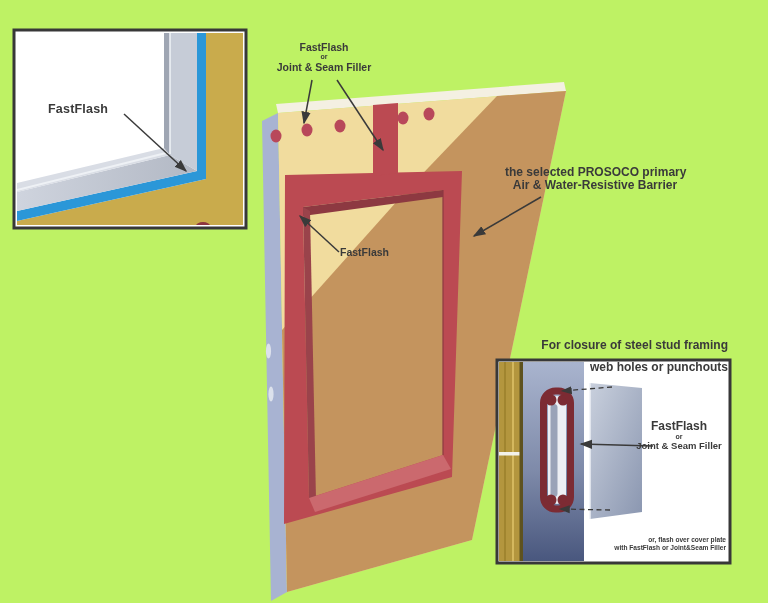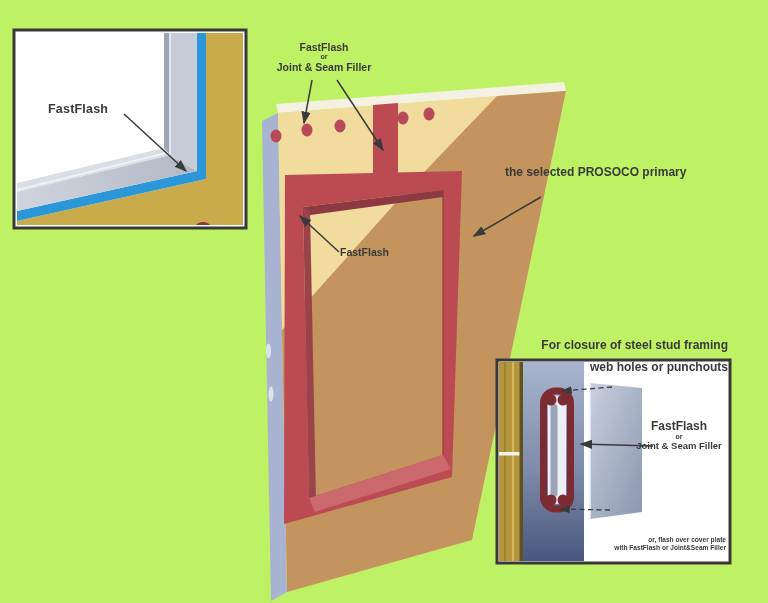--- a/index.html
+++ b/index.html
@@ -167,20 +167,21 @@
   <div class="lbl ctr" style="left:274px;top:42px;width:100px;">
     <div class="f11">FastFlash</div>
     <div class="f7">or</div>
     <div class="f11">Joint &amp; Seam Filler</div>
   </div>
 
   <div class="lbl f13" style="left:48px;top:103px;">FastFlash</div>
 
   <div class="lbl ctr" style="left:505px;top:166px;width:180px;">
     <div class="f10">the selected PROSOCO primary</div>
+    <div class="f10">Air &amp; Water-Resistive Barrier</div>
   </div>
 
   <div class="lbl f11" style="left:340px;top:247px;">FastFlash</div>
 
   <div class="lbl rgt" style="left:510px;top:330px;width:218px;">
     <div class="f12">For closure of steel stud framing</div>
     <div class="f12">web holes or punchouts</div>
   </div>
 
   <div class="lbl ctr" style="left:634px;top:420px;width:90px;">

